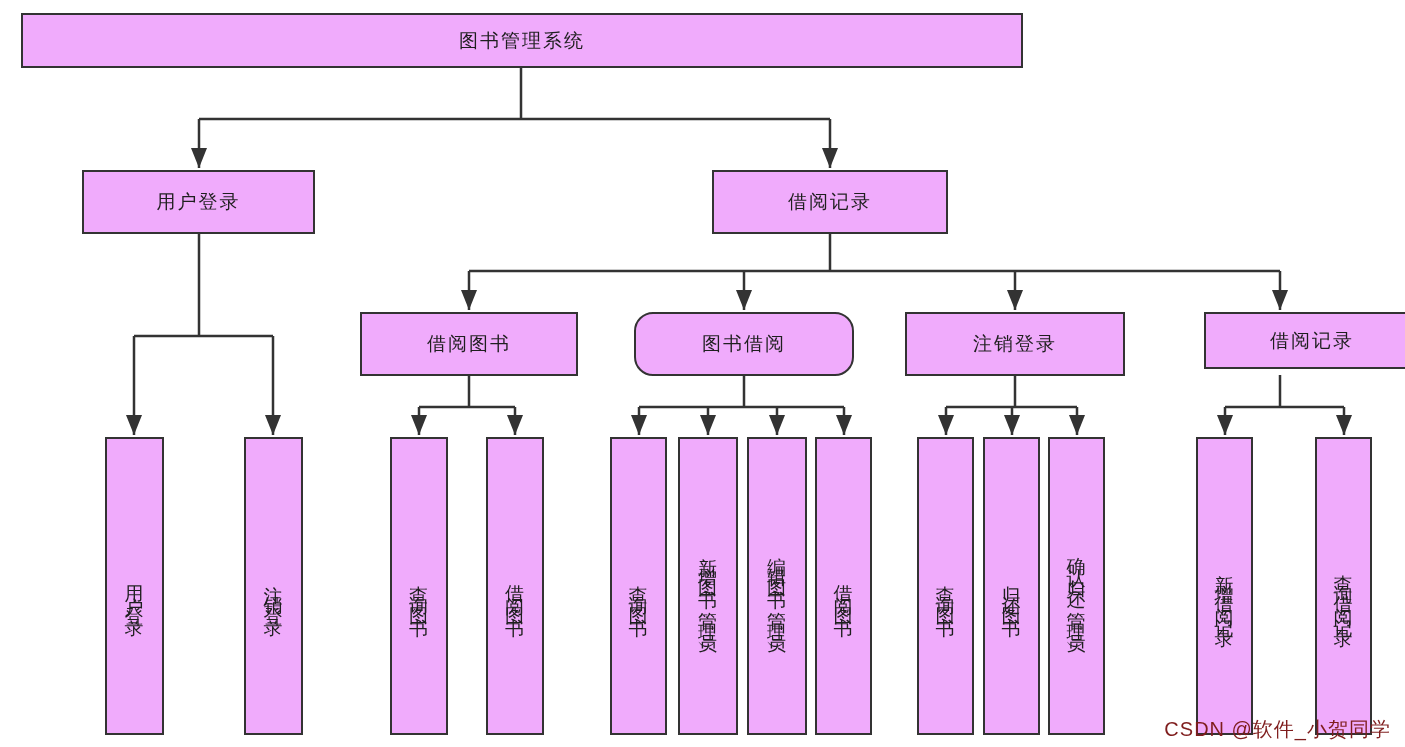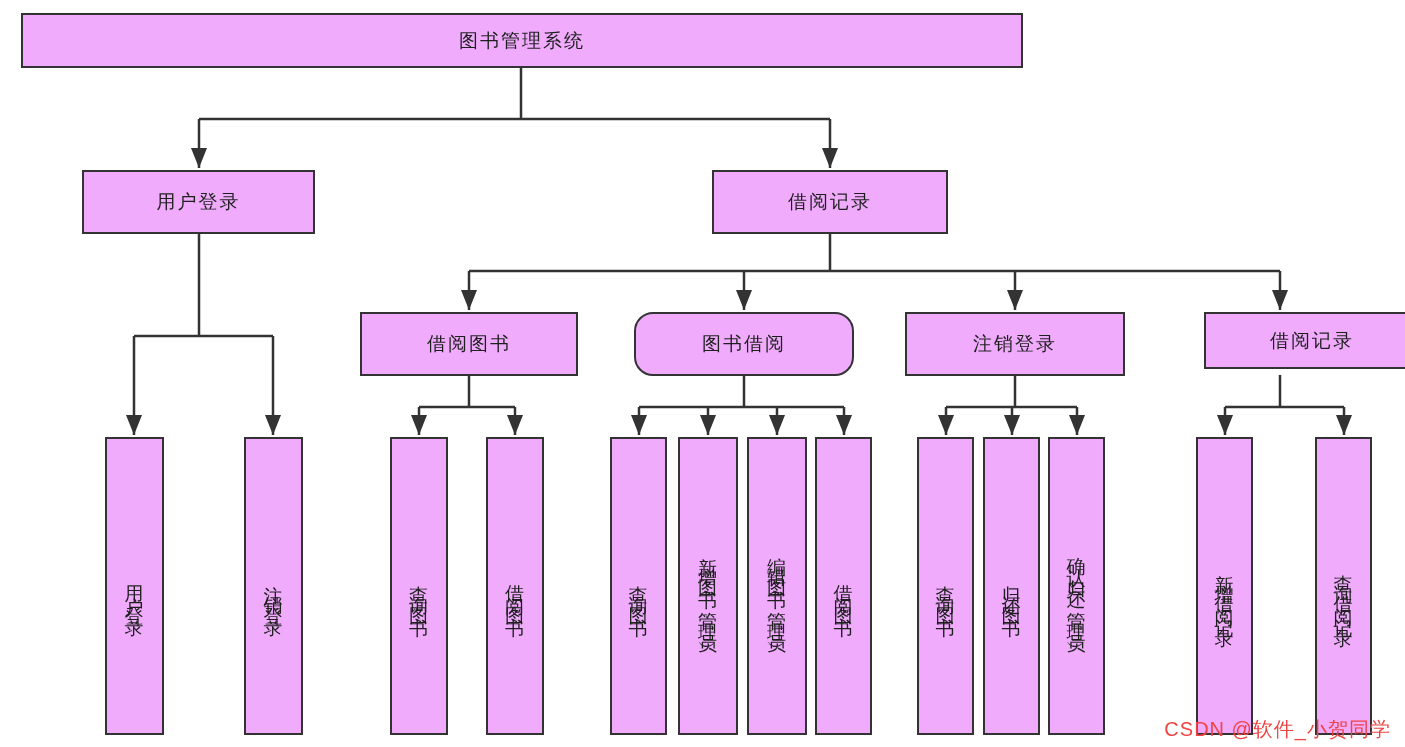--- a/index.html
+++ b/index.html
@@ -48,21 +48,21 @@
     font-size: 19px;
     letter-spacing: 11px;
     line-height: 1;
     margin-bottom: -11px;
   }
   .watermark {
     position: absolute;
     right: 14px;
     bottom: 4px;
     font-size: 20px;
-    color: #ef4444;
+    color: #7f1d1d;
     letter-spacing: 1px;
     z-index: 3;
     white-space: nowrap;
   }
 </style>
 </head>
 <body>
 
 <div class="canvas">
 

